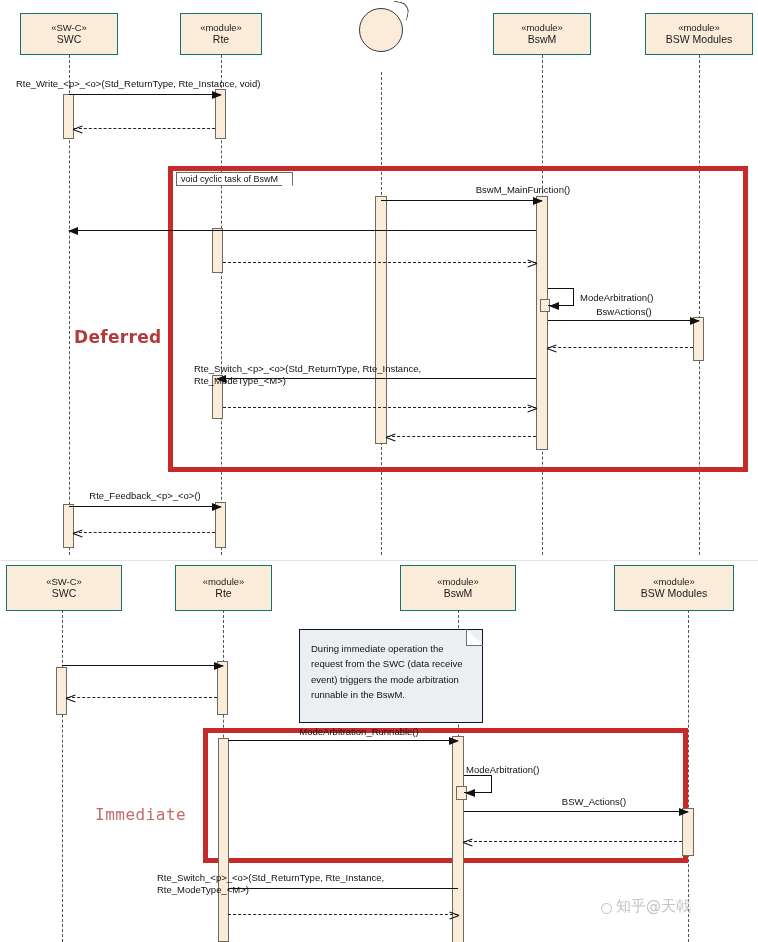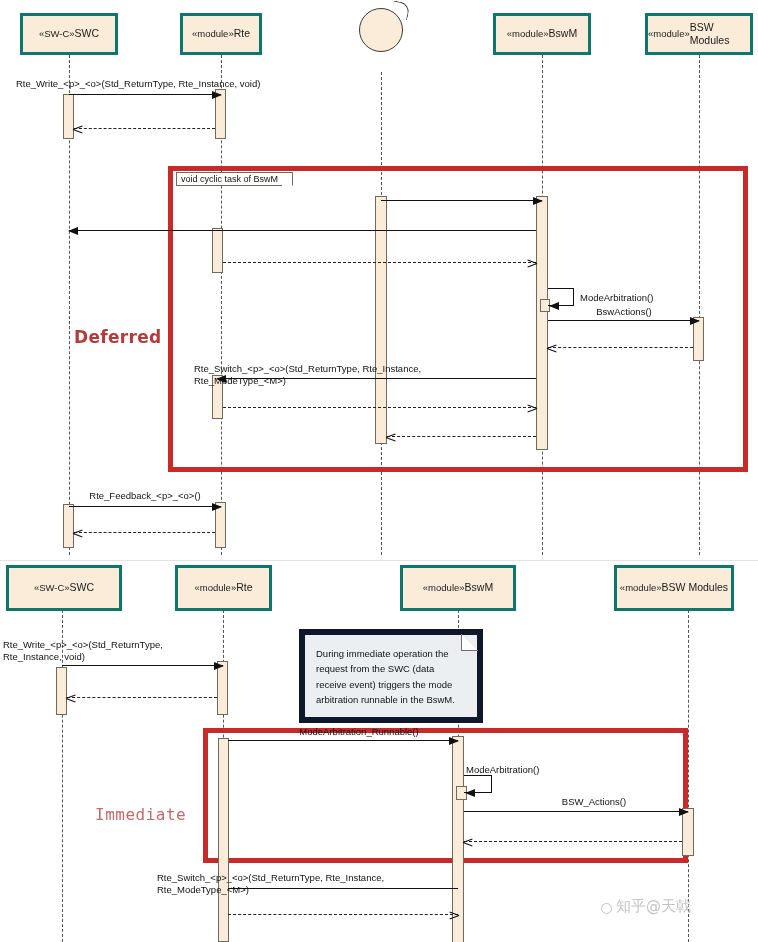--- a/index.html
+++ b/index.html
@@ -13,24 +13,24 @@
     width:758px;
     height:942px;
     background:#ffffff;
     overflow:hidden;
   }
 
   
   .lifebox{
     position:absolute;
     background:#faecd8;
-    border:3px solid #0f766e;
+    border:1px solid #0f766e;
     box-sizing:border-box;
     display:flex;
-    flex-direction:row;
+    flex-direction:column;
     align-items:center;
     justify-content:center;
     line-height:1.25;
     color:#1a1a1a;
   }
   .lifebox .stereo{font-size:9.5px;}
   .lifebox .nm{font-size:10.5px;}
 
   
   .lifeline{
@@ -170,21 +170,21 @@
     text-align:center;
     color:#111;
     line-height:1.3;
     white-space:pre;
   }
 
   
   .note{
     position:absolute;
     background:#eceff1;
-    border:6px solid #0f172a;
+    border:1px solid #0f172a;
     box-sizing:border-box;
     font-size:9.5px;
     color:#111;
     line-height:1.62;
     padding:11px 10px 20px 11px;
     z-index:8;
   }
   .note .fold{
     position:absolute;
     top:-1px;right:-1px;
@@ -252,20 +252,21 @@
   <div class="act" style="left:215px; top:89px; width:11px; height:50px;"></div>
 
   <div class="msg dash" style="left:74px; top:128px; width:141px;">
     <span class="ohead-l"></span>
   </div>
 
   <div class="redbox" style="left:168px; top:166px; width:580px; height:306px;"></div>
   <div class="frag-tag" style="left:176px; top:172px;">void cyclic task of BswM</div>
   <div class="caption deferred" style="left:74px; top:299px;">Deferred</div>
 
+  <div class="mlabel center" style="left:398px; top:184px; width:250px;">BswM_MainFunction()</div>
   <div class="msg" style="left:381px; top:200px; width:161px;">
     <span class="head-r"></span>
   </div>
   <div class="act" style="left:375px; top:196px; width:12px; height:248px;"></div>
   <div class="act" style="left:536px; top:196px; width:12px; height:254px;"></div>
 
   <div class="msg" style="left:69px; top:230px; width:467px;">
     <span class="head-l"></span>
   </div>
   <div class="act" style="left:212px; top:228px; width:11px; height:45px;"></div>
@@ -337,22 +338,20 @@
   <div class="lifebox" style="left:614px; top:565px; width:120px; height:46px;">
     <span class="stereo">«module»</span>
     <span class="nm">BSW Modules</span>
   </div>
 
   <div class="note" style="left:299px; top:629px; width:184px; height:94px;">
     <span class="fold"></span>
     <span>During immediate operation the request from the SWC (data receive event) triggers the mode arbitration runnable in the BswM.</span>
   </div>
 
-  <div class="mlabel" style="left:3px; top:639px;">Rte_Write_&lt;p&gt;_&lt;o&gt;(Std_ReturnType,
-Rte_Instance, void)</div>
   <div class="msg" style="left:62px; top:665px; width:161px;">
     <span class="head-r"></span>
   </div>
   <div class="act" style="left:56px; top:667px; width:11px; height:48px;"></div>
   <div class="act" style="left:217px; top:661px; width:11px; height:54px;"></div>
 
   <div class="msg dash" style="left:67px; top:697px; width:150px;">
     <span class="ohead-l"></span>
   </div>
 

